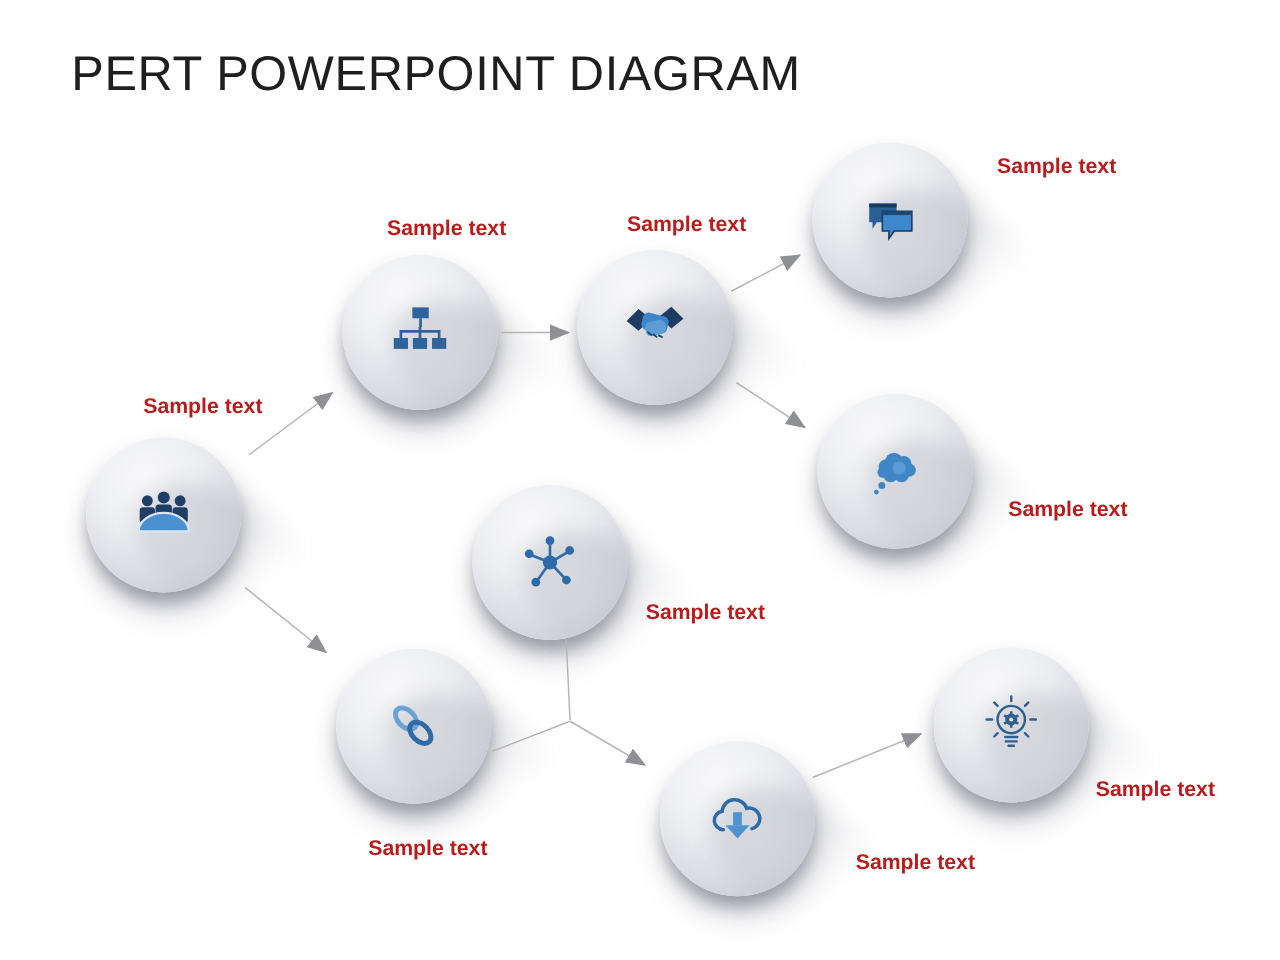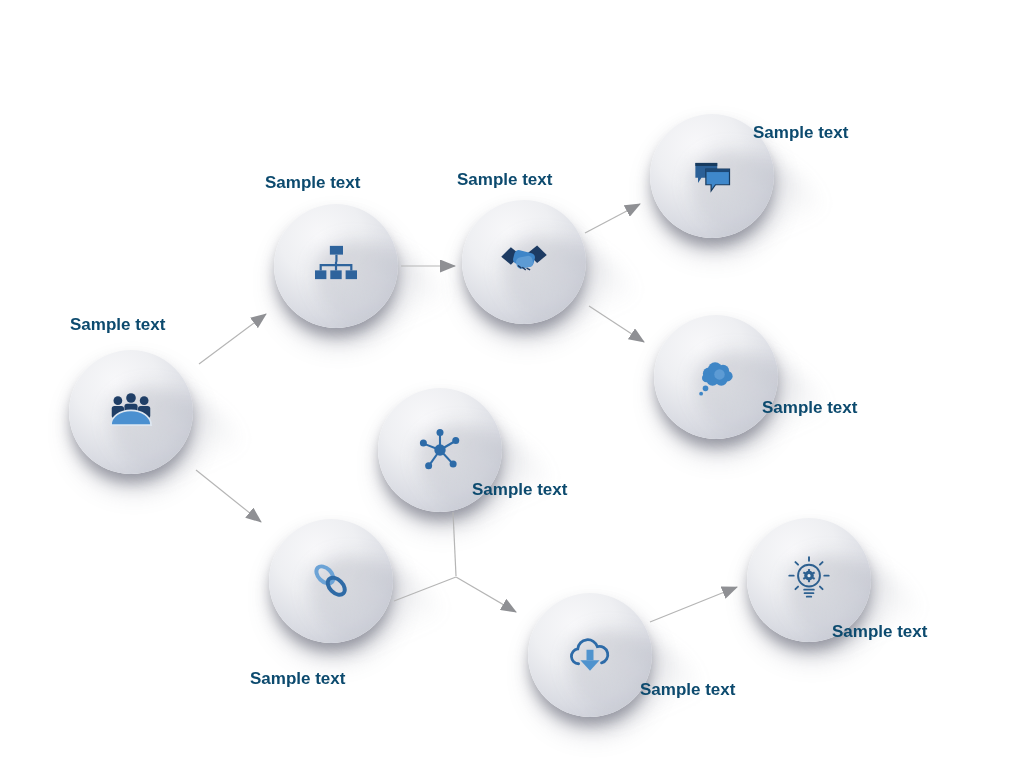--- a/index.html
+++ b/index.html
@@ -35,38 +35,39 @@
   .n2{left:274px;top:204px}
   .n3{left:462px;top:200px}
   .n4{left:650px;top:114px}
   .n5{left:654px;top:315px}
   .n6{left:378px;top:388px}
   .n7{left:269px;top:519px}
   .n8{left:528px;top:593px}
   .n9{left:747px;top:518px}
 
   .lbl{
-    position:absolute;width:140px;text-align:left;z-index:4;
-    font-size:17px;font-weight:700;color:#0c4a6e;white-space:nowrap;
+    position:absolute;width:140px;text-align:right;z-index:4;
+    font-size:17px;font-weight:700;color:#b91c1c;white-space:nowrap;
   }
   .l1{left:70px;top:315px}
   .l2{left:265px;top:173px}
   .l3{left:457px;top:170px}
   .l4{left:753px;top:123px}
   .l5{left:762px;top:398px}
   .l6{left:472px;top:480px}
   .l7{left:250px;top:669px}
   .l8{left:640px;top:680px}
   .l9{left:832px;top:622px}
 </style>
 </head>
 <body>
 
 <div class="stage">
 
+  <div class="title">PERT POWERPOINT DIAGRAM</div>
 
   <svg class="connectors" id="connectors">
     <defs>
       <marker id="ah" markerUnits="userSpaceOnUse" markerWidth="16" markerHeight="13" refX="15" refY="6.5" orient="auto">
         <path d="M0,0 L16,6.5 L0,13 z" fill="#8f9094"></path>
       </marker>
     </defs>
   <line x1="199" y1="364" x2="266" y2="314" stroke="#b5b5b5" stroke-width="1.2" marker-end="url(#ah)"></line>
       <line x1="401" y1="266" x2="455" y2="266" stroke="#b5b5b5" stroke-width="1.2" marker-end="url(#ah)"></line>
       <line x1="585" y1="233" x2="640" y2="204" stroke="#b5b5b5" stroke-width="1.2" marker-end="url(#ah)"></line>

